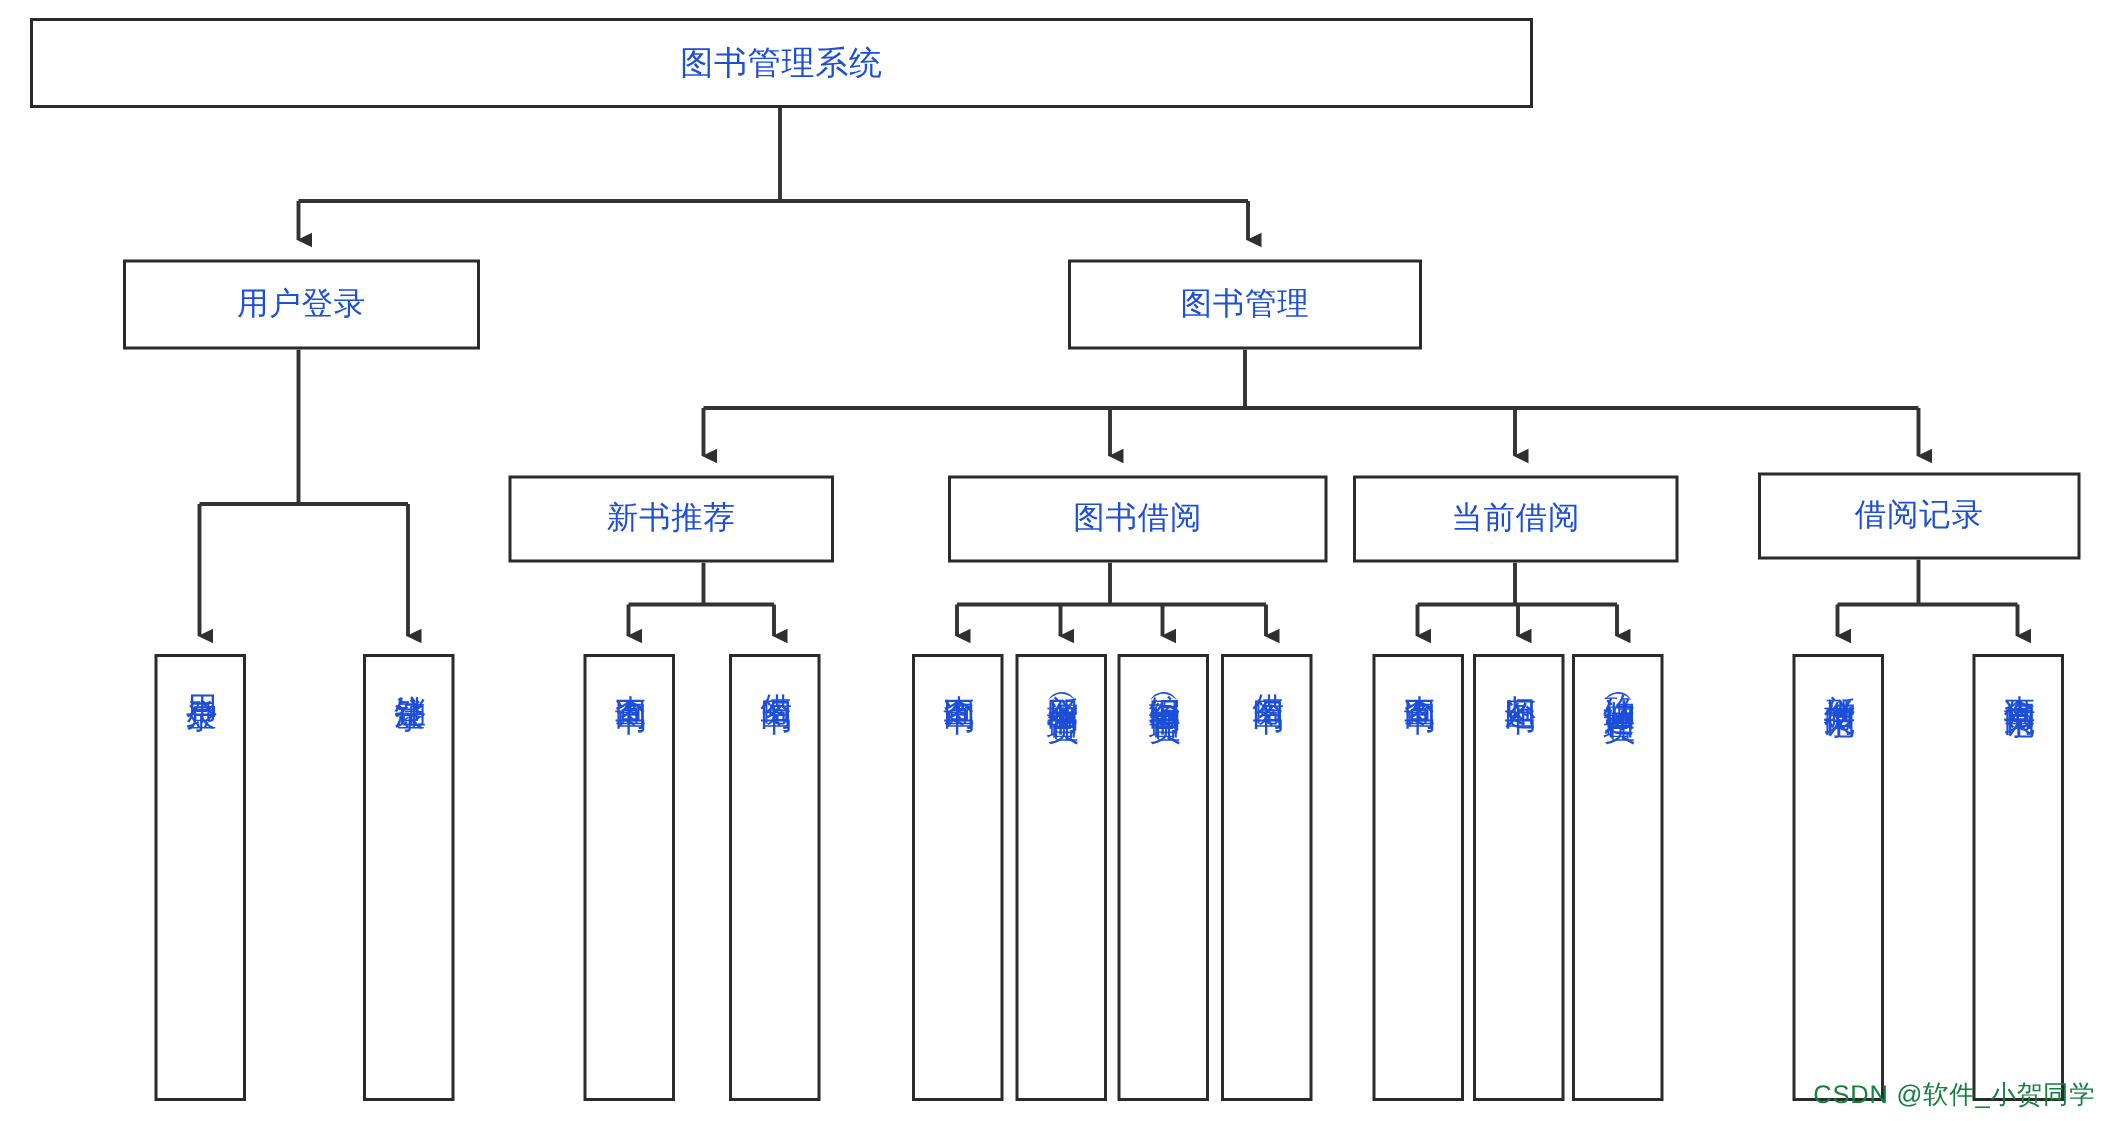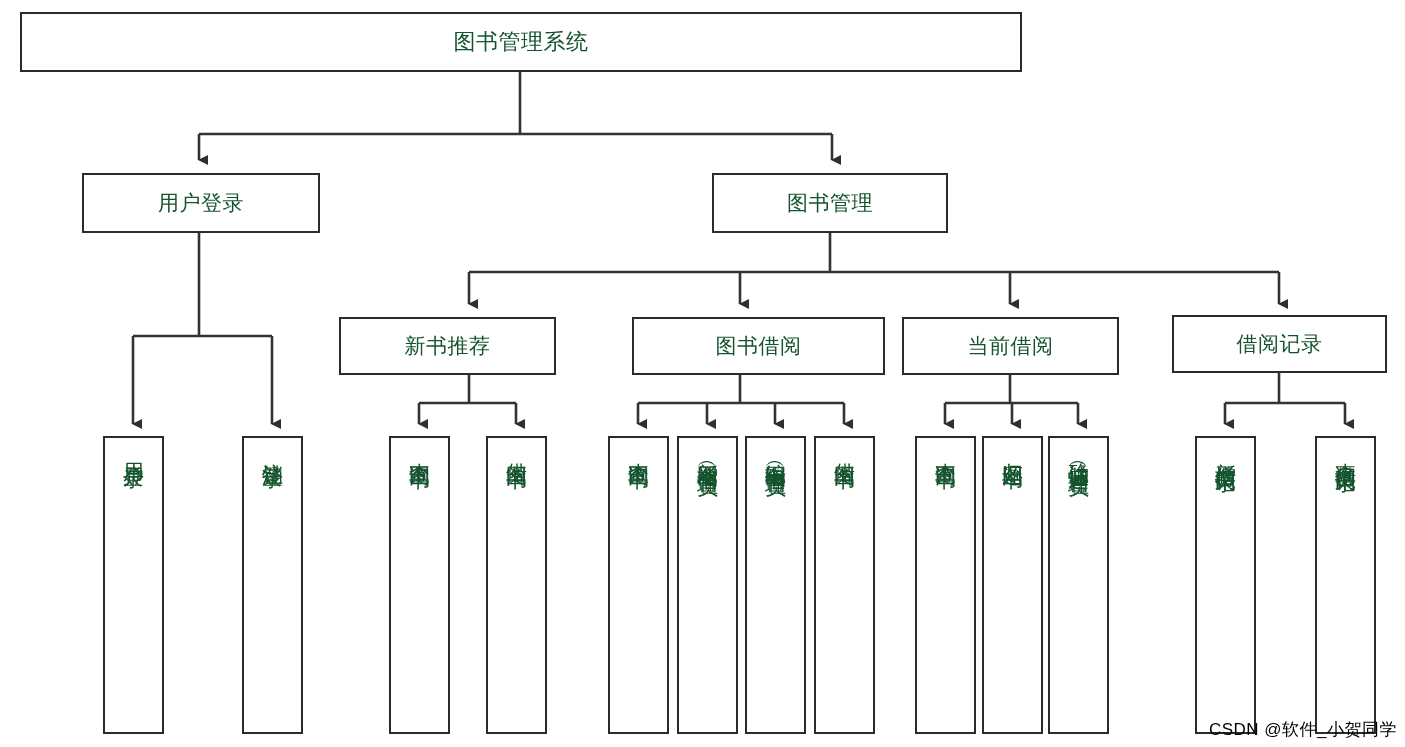--- a/index.html
+++ b/index.html
@@ -34,21 +34,21 @@
     display: flex;
     align-items: center;
     justify-content: center;
     color: #3d3d3d;
     z-index: 2;
   }
   .node .lbl {
     display: block;
     line-height: 1.12;
     letter-spacing: 0.5px;
-    color: #14532d;
+    color: #1d4ed8;
     white-space: pre-wrap;
   }
   .node.h .lbl {
     font-size: 21px;
   }
   .node.root .lbl {
     font-size: 22px;
   }
   .node.v {
     align-items: flex-start;
@@ -60,21 +60,21 @@
     text-orientation: upright;
     font-size: 21px;
     letter-spacing: 2px;
     line-height: 1.05;
   }
   #watermark {
     position: absolute;
     right: 8px;
     bottom: 6px;
     font-size: 17px;
-    color: #000000;
+    color: #15803d;
     z-index: 5;
     white-space: nowrap;
     letter-spacing: 0.5px;
   }
 </style>
 </head>
 <body>
 
 <div id="canvas">
 

